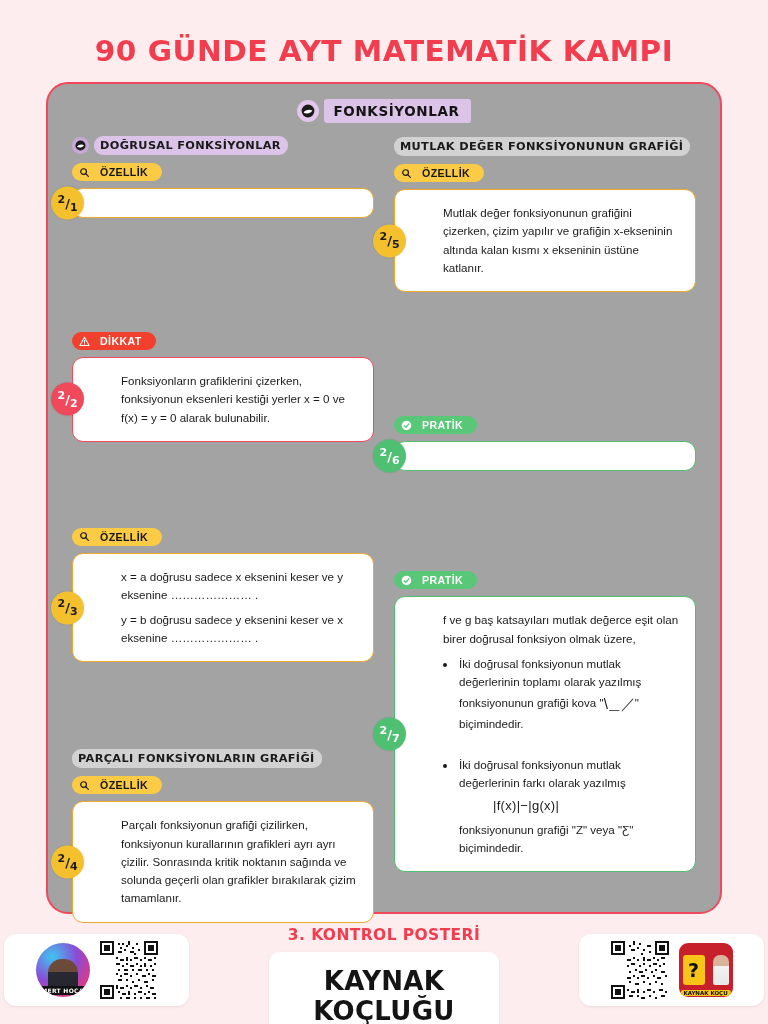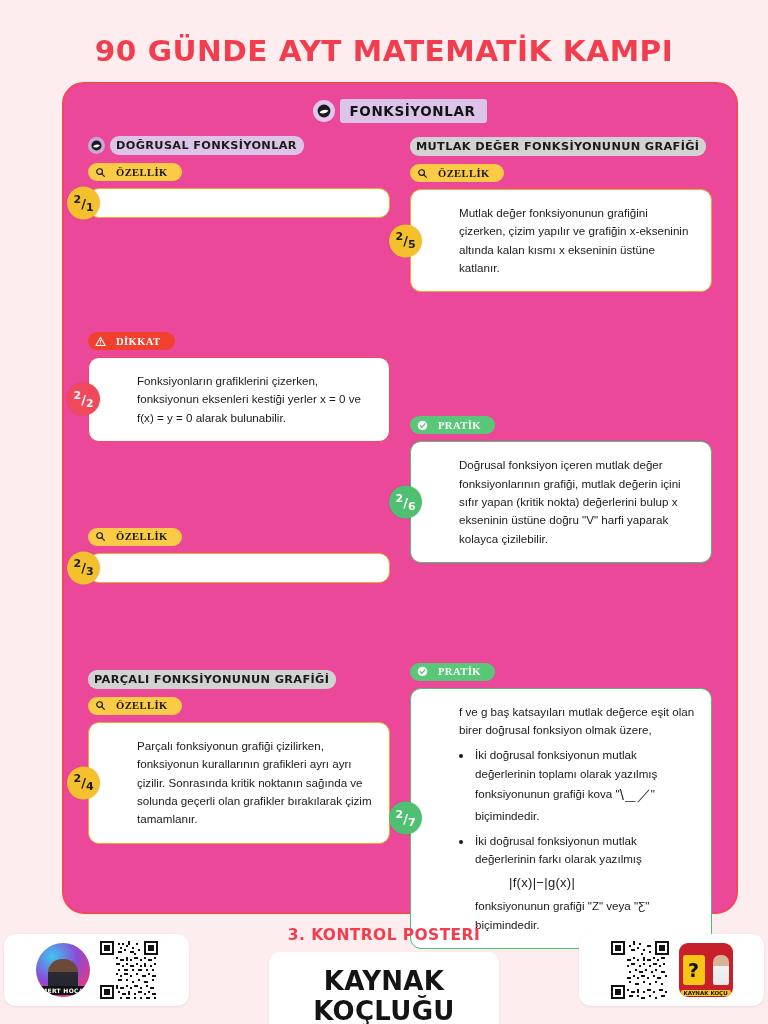--- a/index.html
+++ b/index.html
@@ -23,25 +23,25 @@
     padding-top: 34px;
     padding-bottom: 12px;
     font-family: "DejaVu Sans", sans-serif;
     text-transform: uppercase;
     transform: scaleX(1.02);
   }
 
   
   .main-panel {
     position: absolute;
-    left: 62px;
+    left: 46px;
     top: 82px;
     width: 676px;
     height: 832px;
-    background: #ec4899;
+    background: #a3a3a3;
     border: 2px solid #F1485C;
     border-radius: 22px;
   }
 
   
   .chapter-chip-row {
     display: flex;
     justify-content: center;
     align-items: center;
     margin-top: 15px;
@@ -114,21 +114,21 @@
   .tag-icon {
     width: 14px; height: 14px;
     border-radius: 50%;
     display: flex; align-items: center; justify-content: center;
     flex: none;
   }
   .tag-label {
     font-size: 10.6px;
     font-weight: bold;
     letter-spacing: 0.4px;
-    font-family: Liberation Serif, serif;
+    font-family: Liberation Sans, sans-serif;
     padding: 1px 4px;
     border-radius: 2px;
   }
   .tag-ozellik { background: #FBCB45; }
   .tag-ozellik .tag-icon { background: #FBCB45; }
   .tag-ozellik .tag-label { color: #161616; background: #FBCB45; }
 
   .tag-dikkat { background: #F2402F; }
   .tag-dikkat .tag-icon { background: #F2402F; }
   .tag-dikkat .tag-label { color: #FFFFFF; background: #F2402F; }
@@ -178,21 +178,21 @@
   }
   .card-body p { margin-bottom: 0; }
 
   
   ul.card-list {
     margin: 7px 0 0 14px;
     padding: 0;
   }
   ul.card-list > li {
     list-style: disc;
-    margin-bottom: 7px;
+    margin-bottom: 22px;
     padding-left: 2px;
   }
   ul.card-list > li:last-child { margin-bottom: 0; }
 
   .formula {
     text-align: left;
     padding: 4px 0 4px 34px;
     font-size: 13px;
     letter-spacing: 0.3px;
   }
@@ -409,29 +409,31 @@
             </svg>
           </span>
           <span class="tag-label">ÖZELLİK</span>
         </div>
 
         <div class="card">
           <div class="card-num">
             <span class="frac"><sup>2</sup>/<sub>3</sub></span>
           </div>
           <div class="card-body">
+            <p>x = a doğrusu sadece x eksenini keser ve y eksenine ………………… .</p>
+            <p style="margin-top:6px">y = b doğrusu sadece y eksenini keser ve x eksenine ………………… .</p>
           </div>
         </div>
       </div>
 
       <div class="gap-l3"></div>
 
       <div class="block">
         <div class="section-head head-gray">
-          <span class="section-head-label">PARÇALI FONKSİYONUNUN GRAFİĞİ</span>
+          <span class="section-head-label">PARÇALI FONKSİYONLARIN GRAFİĞİ</span>
         </div>
 
         <div class="tag tag-ozellik">
           <span class="tag-icon">
             <svg width="11" height="11" viewBox="0 0 12 12">
               <circle cx="5" cy="5" r="3.1" fill="none" stroke="#151515" stroke-width="1.3"></circle>
               <line x1="7.3" y1="7.3" x2="10.2" y2="10.2" stroke="#151515" stroke-width="1.3" stroke-linecap="round"></line>
             </svg>
           </span>
           <span class="tag-label">ÖZELLİK</span>
@@ -485,23 +487,20 @@
               <circle cx="6" cy="6" r="5.2" fill="#ffffff"></circle>
               <path d="M3.6 6.3 L5.3 8 L8.6 4.2" fill="none" stroke="#58C878" stroke-width="1.5" stroke-linecap="round" stroke-linejoin="round"></path>
             </svg>
           </span>
           <span class="tag-label">PRATİK</span>
         </div>
 
         <div class="card green">
           <div class="card-num">
             <span class="frac"><sup>2</sup>/<sub>6</sub></span>
-          </div>
-          <div class="card-body">
-            <p>Doğrusal fonksiyon içeren mutlak değer fonksiyonlarının grafiği, mutlak değerin içini sıfır yapan (kritik nokta) değerlerini bulup x ekseninin üstüne doğru "V" harfi yaparak kolayca çizilebilir.</p>
           </div>
         </div>
       </div>
 
       <div class="gap-r2"></div>
 
       <div class="block">
         <div class="tag tag-pratik">
           <span class="tag-icon">
             <svg width="11" height="11" viewBox="0 0 12 12">

